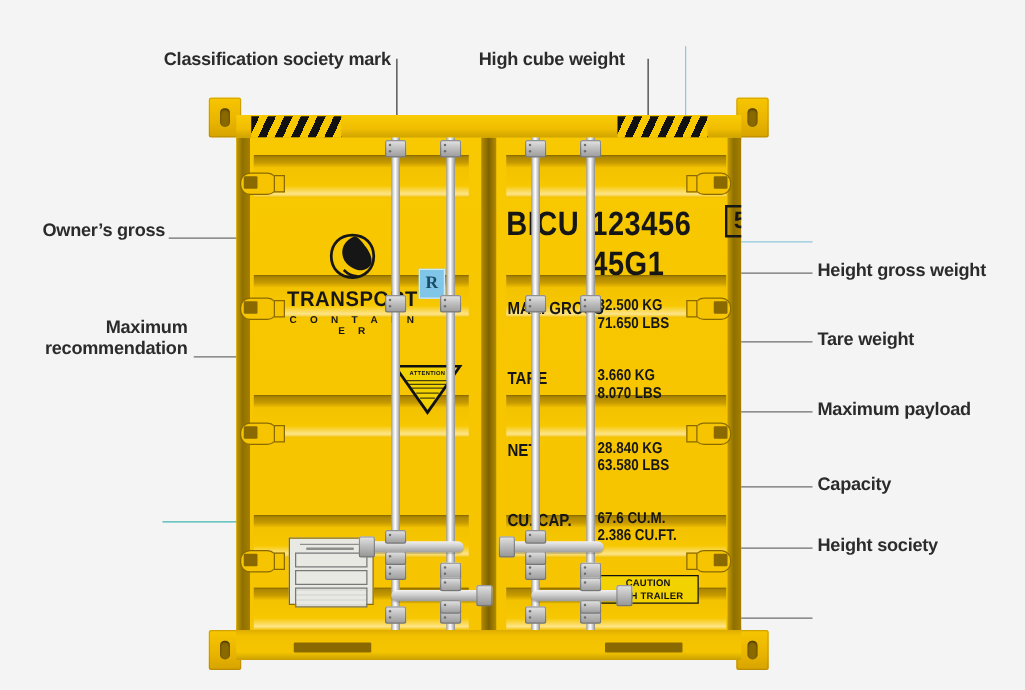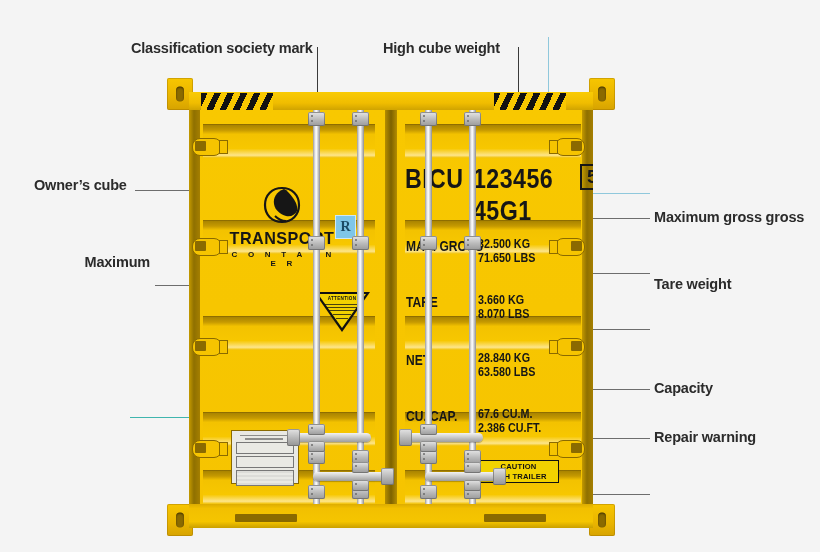--- a/index.html
+++ b/index.html
@@ -213,28 +213,29 @@
   }
 </style>
 </head>
 <body>
 
 <div id="stage">
 
   <div class="anno left" style="left:131px;top:40px;">Classification society mark</div>
   <div class="anno left" style="left:383px;top:40px;">High cube weight</div>
 
-  <div class="anno left" style="left:34px;top:177px;">Owner’s cube</div>
-
-  <div class="anno left" style="left:15px;top:254px;width:135px;text-align:right;"><span>Maximum</span><br></div>
-
-  <div class="anno right" style="left:654px;top:209px;">Maximum gross gross</div>
-  <div class="anno right" style="left:654px;top:276px;">Tare weight</div>
+  <div class="anno left" style="left:34px;top:177px;">Owner’s gross</div>
+
+  <div class="anno left" style="left:15px;top:254px;width:135px;text-align:right;"><span>Maximum</span><br><span>recommendation</span></div>
+
+  <div class="anno right" style="left:654px;top:209px;">Height gross weight</div>
+  <div class="anno right" style="left:654px;top:264px;">Tare weight</div>
+  <div class="anno right" style="left:654px;top:320px;">Maximum payload</div>
   <div class="anno right" style="left:654px;top:380px;">Capacity</div>
-  <div class="anno right" style="left:654px;top:429px;">Repair warning</div>
+  <div class="anno right" style="left:654px;top:429px;">Height society</div>
 
   <div class="leader v dark" style="left:317px;top:47px;height:130px;"></div>
 
   <div class="leader v dark" style="left:518px;top:47px;height:46px;"></div>
 
   <div class="leader v blue" style="left:548px;top:37px;height:128px;background:#8fc8dc;"></div>
 
   <div class="leader h" style="left:135px;top:190px;width:105px;"></div>
 
   <div class="leader h" style="left:155px;top:285px;width:160px;"></div>

